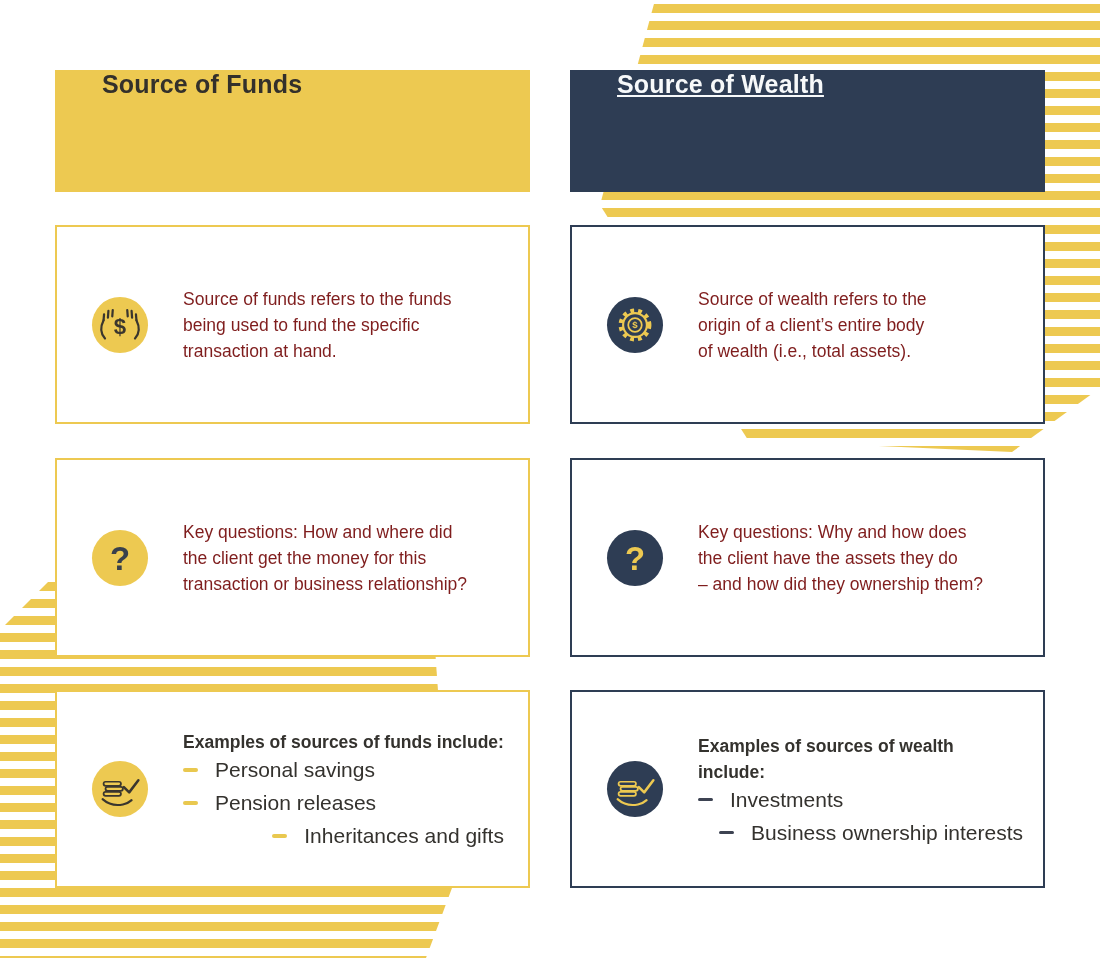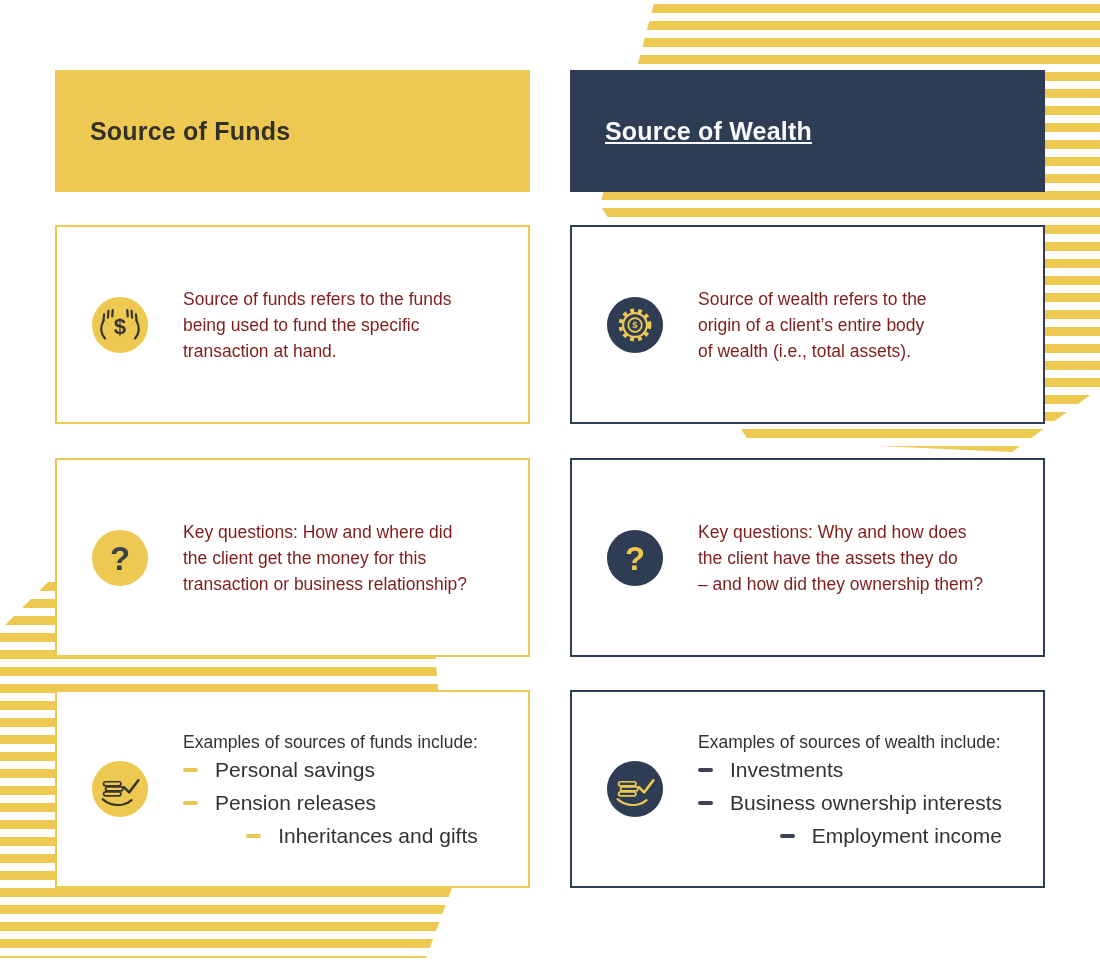--- a/index.html
+++ b/index.html
@@ -17,21 +17,21 @@
   }
   .stripes-right{
     clip-path:polygon(655px 0px,1100px 0px,1100px 388px,1012px 452px,748px 440px,600px 205px);
   }
   .stripes-left{
     clip-path:polygon(52px 578px,430px 578px,452px 888px,426px 958px,0px 958px,0px 630px);
   }
   
   .hdr{
     position:absolute;top:70px;width:475px;height:122px;z-index:2;
-    display:flex;align-items:center;box-sizing:border-box;padding:0 35px;
+    display:flex;box-sizing:border-box;padding:0 47px;
   }
   .hdr-left{left:55px;background:#edc951;}
   .hdr-right{left:570px;background:#2e3d54;}
   .hdr h1{
     margin:0;font-size:25px;font-weight:700;letter-spacing:.2px;
   }
   .hdr-left h1{color:#33302b;}
   .hdr-right h1{color:#f7f9fa;text-decoration:underline;}
   
   .box{
@@ -44,21 +44,21 @@
   .row1{top:225px;}
   .row2{top:458px;}
   .row3{top:690px;height:198px;}
   .icon-wrap{flex:0 0 58px;width:58px;height:58px;margin-right:34px;}
   .icon-wrap svg{display:block;width:58px;height:58px;}
   .box-text{
     font-size:17.5px;line-height:26px;white-space:pre-line;color:#7f1d1d;
   }
   
   .examples-text{font-size:17.5px;line-height:26px;color:#34322e;}
-  .examples-heading{margin:0 0 2px 0;font-size:17.5px;font-weight:400;}
+  .examples-heading{margin:0 0 2px 0;font-size:17.5px;font-weight:700;}
   .examples-list{list-style:none;margin:0;padding:0;}
   .examples-list li{display:flex;align-items:center;margin-bottom:7px;font-size:21px;}
   .examples-list li:last-child{margin-bottom:0;justify-content:flex-end;}
   .dash{display:inline-block;width:15px;height:3.5px;border-radius:2px;margin-right:17px;flex:0 0 15px;}
   .dash-yellow{background:#e9c84f;}
   .dash-navy{background:#3d4352;}
 </style>
 </head>
 <body>
 
@@ -184,21 +184,17 @@
       <p class="examples-heading">Examples of sources of wealth include:</p>
       <ul class="examples-list">
         <li>
             <span class="dash dash-navy"></span>
             <span>Investments</span>
           </li>
         <li>
             <span class="dash dash-navy"></span>
             <span>Business ownership interests</span>
           </li>
-        <li>
-            <span class="dash dash-navy"></span>
-            <span>Employment income</span>
-          </li>
       </ul>
     </div>
   </div>
 
 </div>
 
 </body></html>

